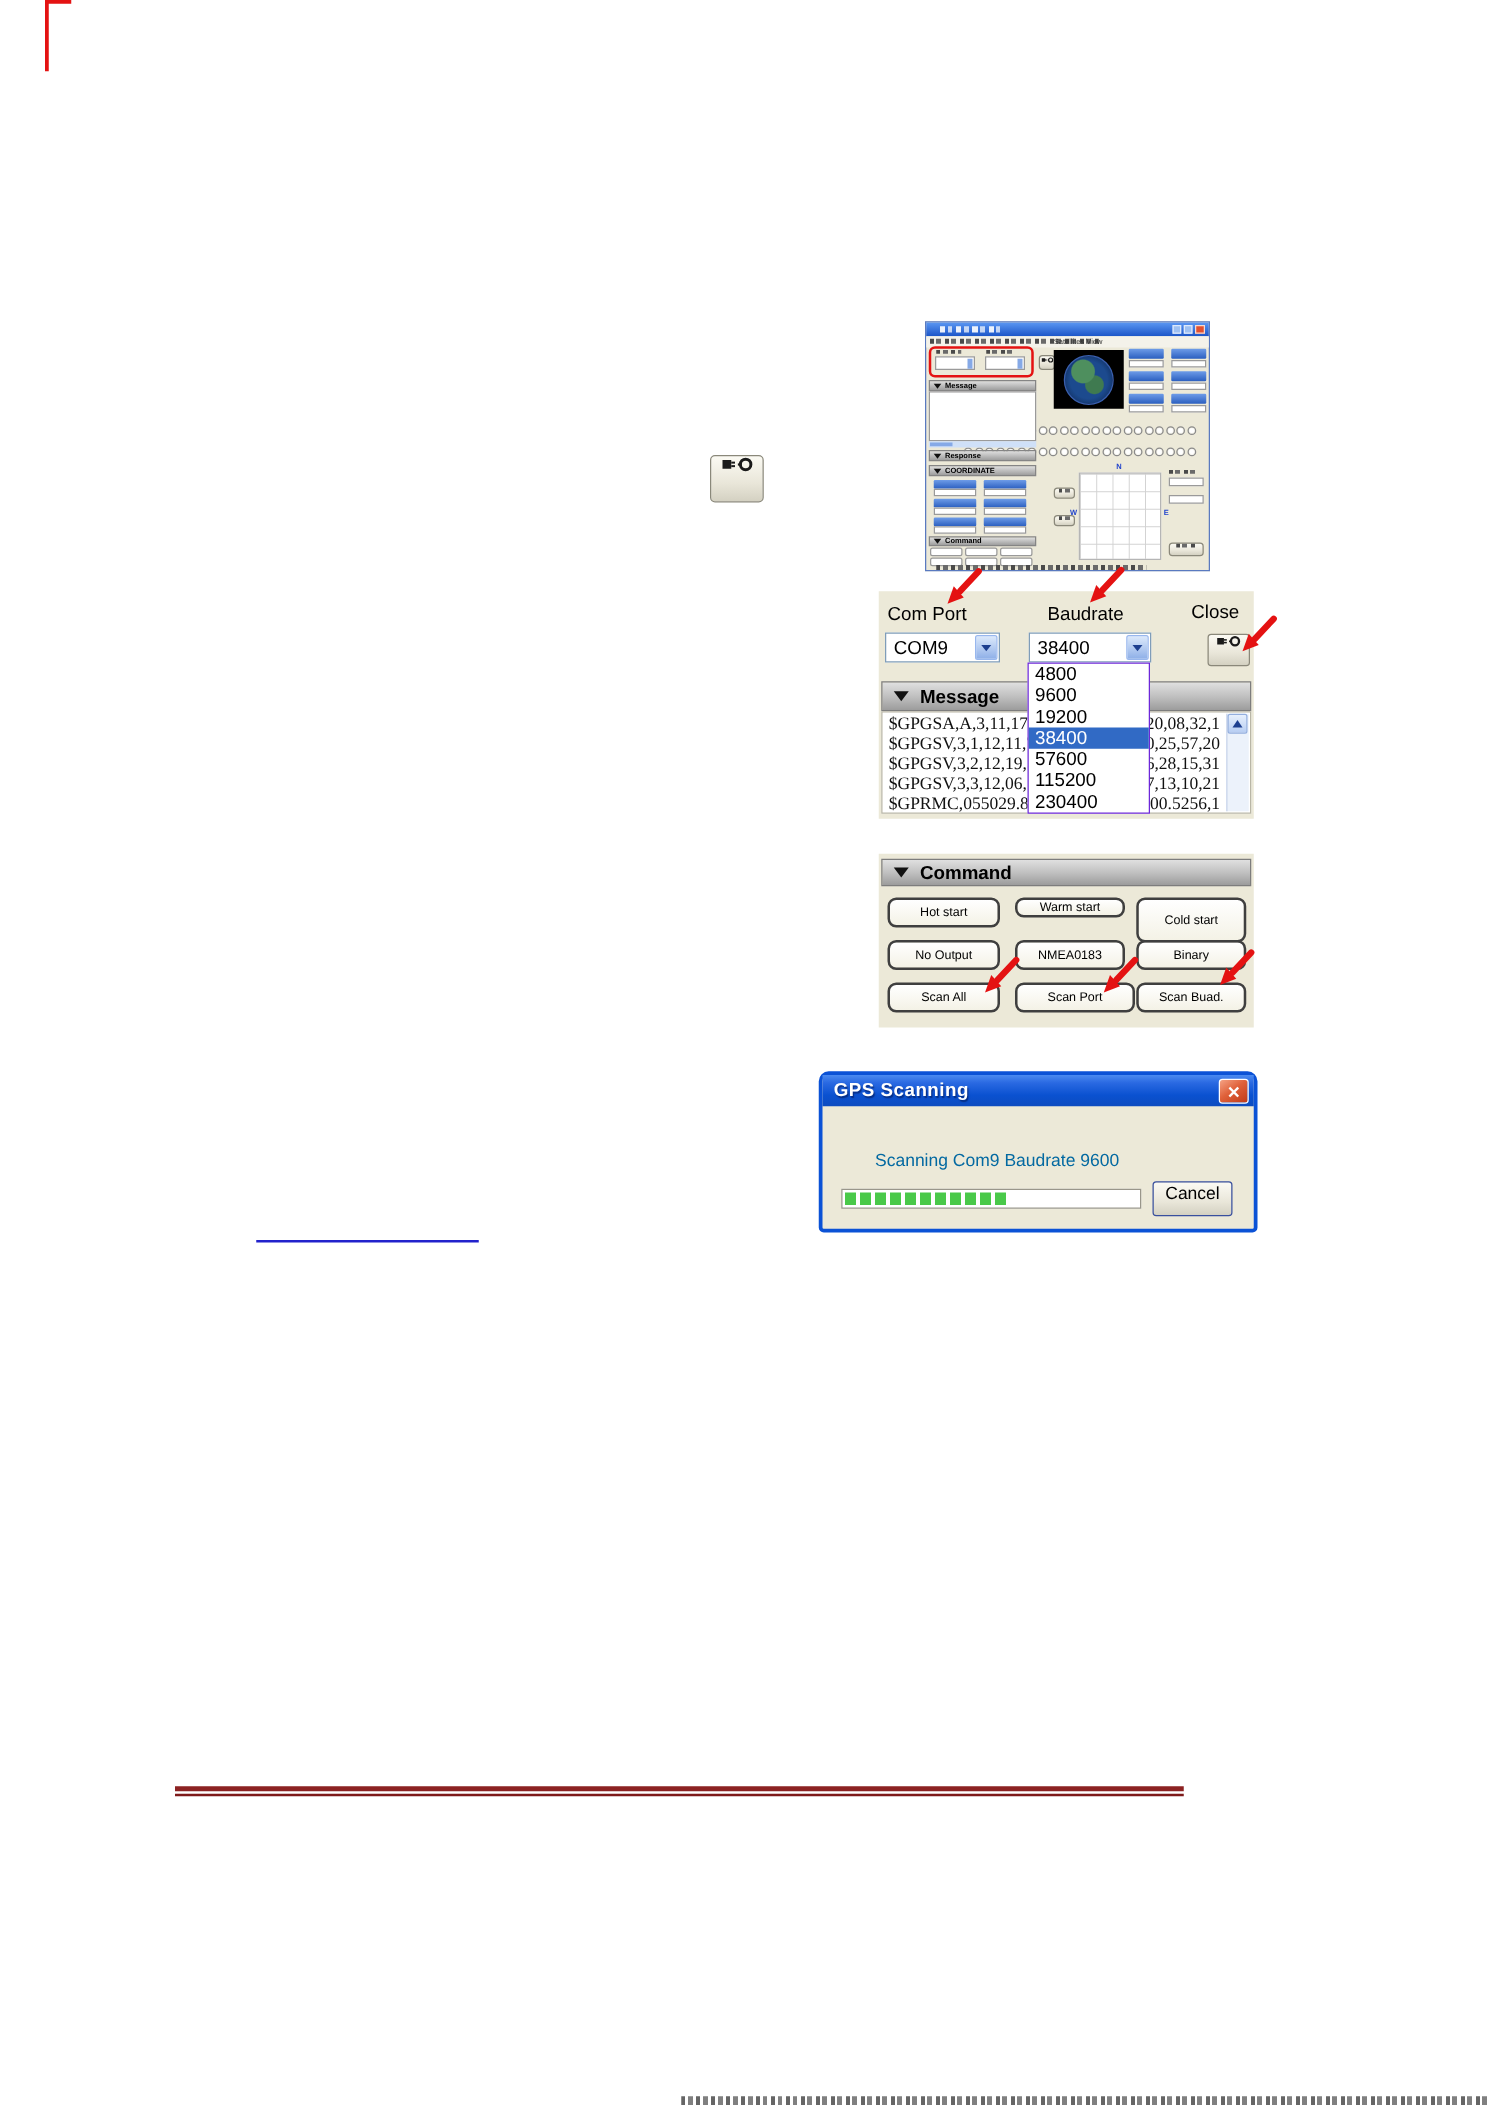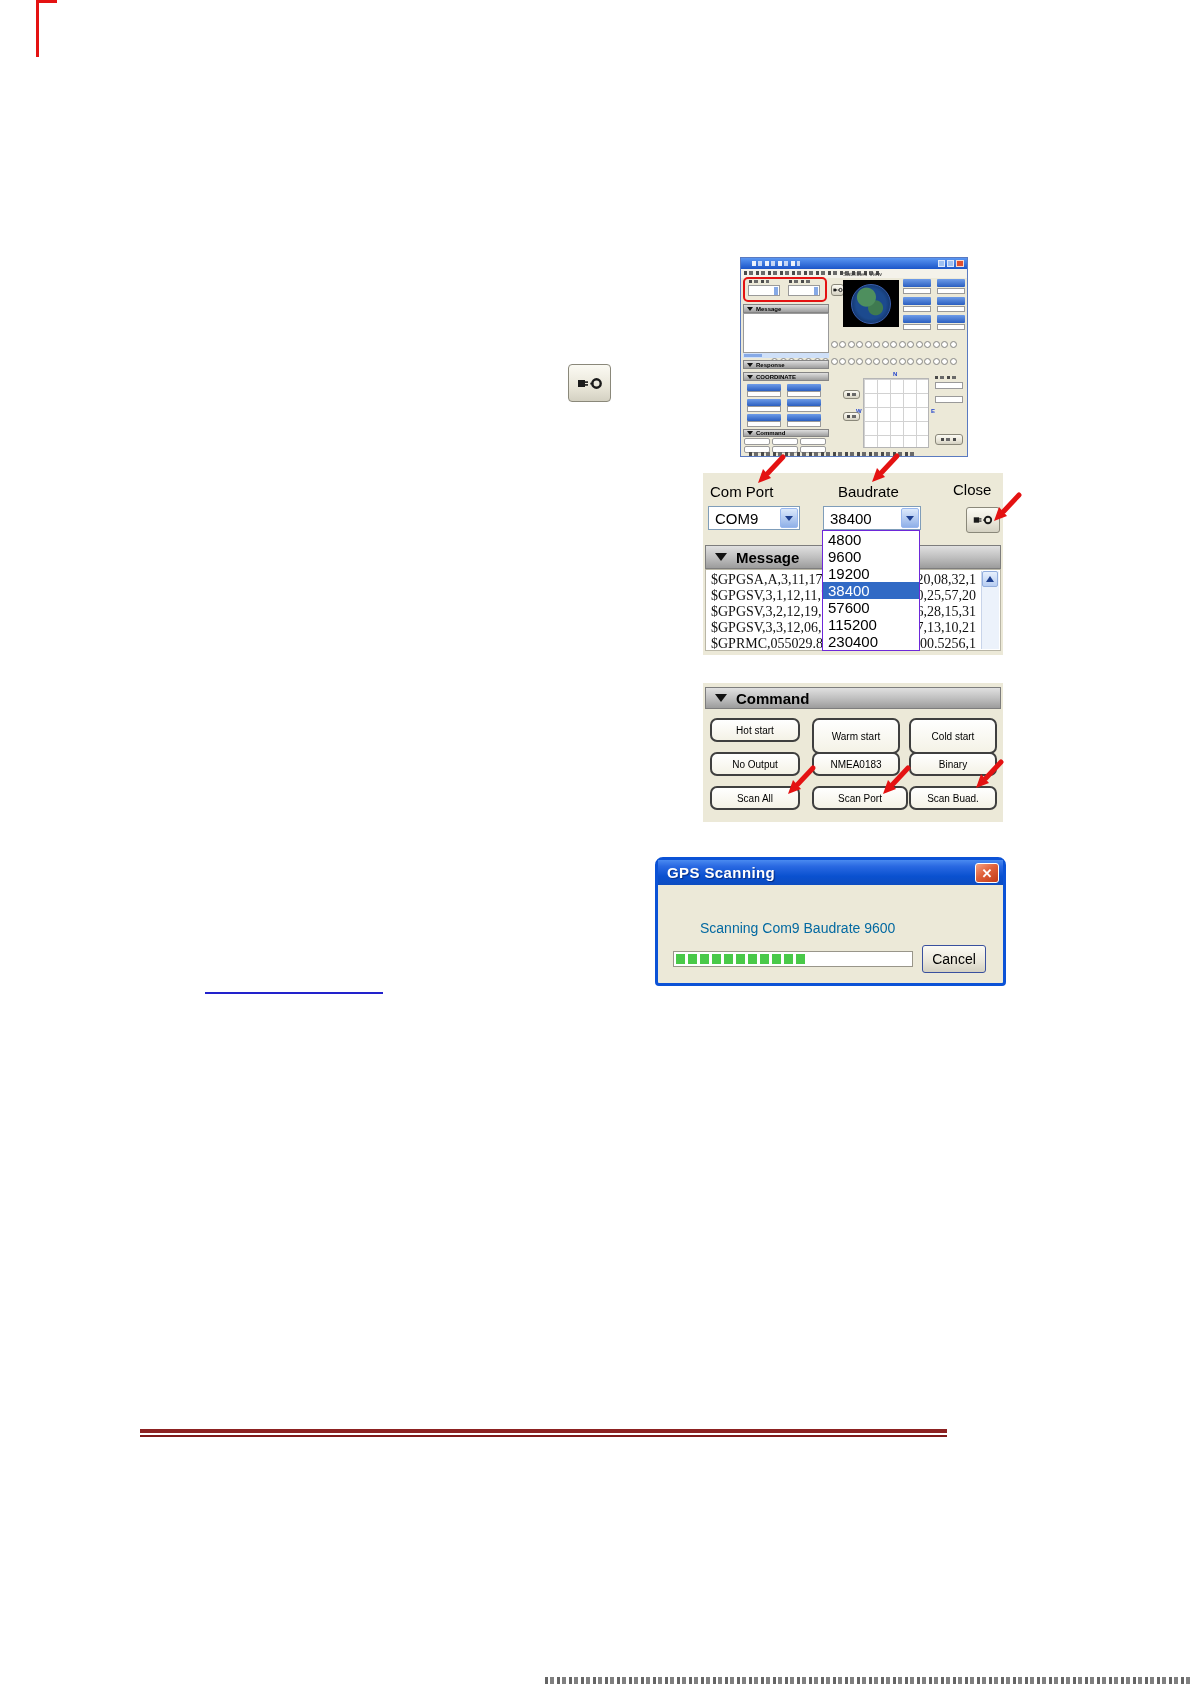--- a/index.html
+++ b/index.html
@@ -16,21 +16,21 @@
   .combo{background:#fff;border:1px solid #7f9db9;display:flex;align-items:center;
          padding-left:6px;font-size:15px;color:#000;box-sizing:border-box;}
   .cbtn{position:absolute;right:1px;top:1px;bottom:1px;width:18px;border-radius:2px;
         background:linear-gradient(180deg,#dce9fb,#8fb0e8);border:1px solid #98b7ee;
         display:flex;align-items:center;justify-content:center;box-sizing:border-box;}
   .cbtn .t{width:0;height:0;border-left:4px solid transparent;border-right:4px solid transparent;border-top:5px solid #1d3f8f;}
   .ddl{background:#fff;border:1px solid #6d28d9;z-index:6;box-sizing:border-box;}
   .opt{height:17px;line-height:17px;padding-left:5px;font-size:15px;color:#000;}
   .opt.sel{background:#316ac5;color:#fff;}
   .btn3d{background:linear-gradient(180deg,#fbfaf3 0%,#e9e6d9 60%,#d4d1c2 100%);
-         border:1px solid #8a887a;border-radius:3px;display:flex;align-items:center;
+         border:1px solid #8a887a;border-radius:3px;display:flex;
          justify-content:center;box-sizing:border-box;}
   .cmdbtn{background:linear-gradient(180deg,#ffffff,#f4f2e6);border:2px solid #3f3f3f;
           border-radius:7px;display:flex;align-items:center;justify-content:center;
           font-size:10px;color:#000;box-sizing:border-box;}
   .msgline{position:absolute;height:16px;line-height:16px;font-family:"Liberation Serif",serif;
            font-size:14px;color:#111;white-space:nowrap;}
   
   .mini-hdr{background:linear-gradient(180deg,#dedede,#9e9e9e);border:1px solid #858585;
             display:flex;align-items:center;gap:3px;padding-left:3px;font-size:6px;
             font-weight:bold;color:#000;box-sizing:border-box;}
@@ -319,21 +319,21 @@
     <line x1="30" y1="4" x2="15" y2="20" stroke="#e41212" stroke-width="5" stroke-linecap="round"></line>
       <polygon points="5,30 18,25 10,16" fill="#e41212"></polygon>
   </svg>
 
   <div class="abs panel" style="left:703px;top:683px;width:300px;height:139px">
     <div class="abs hdrbar" style="left:2px;top:4px;width:296px;height:22px">
       <span class="tri-dn"></span>
       <span>Command</span>
     </div>
     <div class="abs cmdbtn" style="left:7px;top:35px;width:90px;height:24px">Hot start</div>
-    <div class="abs cmdbtn" style="left:109px;top:35px;width:88px;height:36px">Warm start</div>
+    <div class="abs cmdbtn" style="left:109px;top:35px;width:88px;height:16px">Warm start</div>
     <div class="abs cmdbtn" style="left:206px;top:35px;width:88px;height:36px">Cold start</div>
     <div class="abs cmdbtn" style="left:7px;top:69px;width:90px;height:24px">No Output</div>
     <div class="abs cmdbtn" style="left:109px;top:69px;width:88px;height:24px">NMEA0183</div>
     <div class="abs cmdbtn" style="left:206px;top:69px;width:88px;height:24px">Binary</div>
     <div class="abs cmdbtn" style="left:7px;top:103px;width:90px;height:24px">Scan All</div>
     <div class="abs cmdbtn" style="left:109px;top:103px;width:96px;height:24px">Scan Port</div>
     <div class="abs cmdbtn" style="left:206px;top:103px;width:88px;height:24px">Scan Buad.</div>
   </div>
 
   <svg class="abs" style="left:783px;top:764px;z-index:4" width="34" height="34" viewBox="0 0 34 34">

